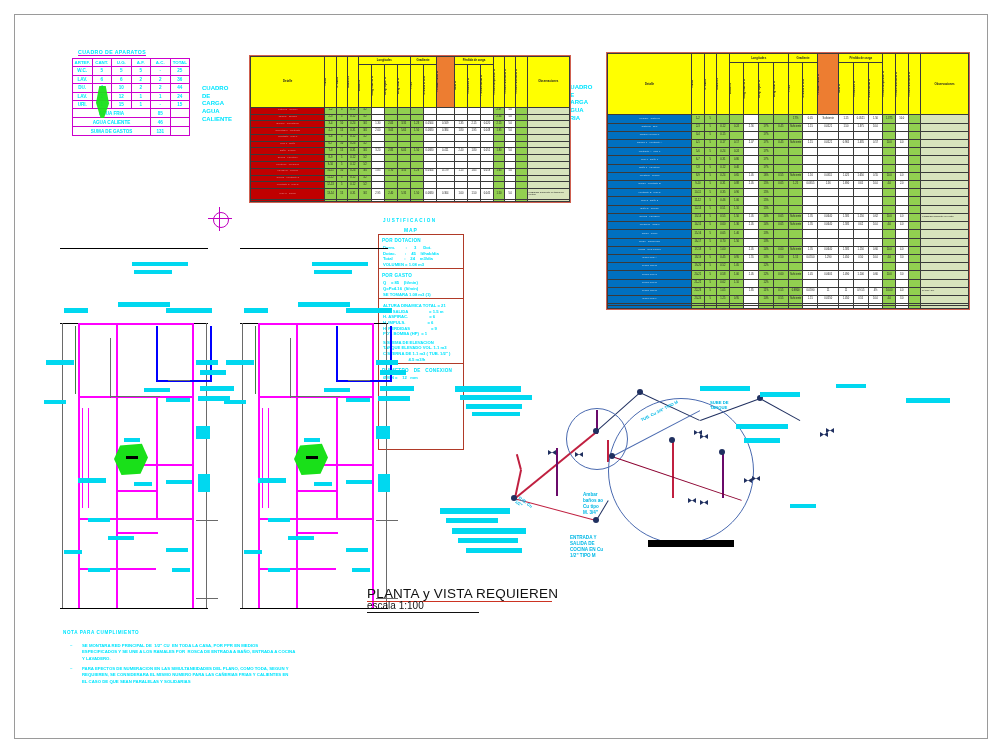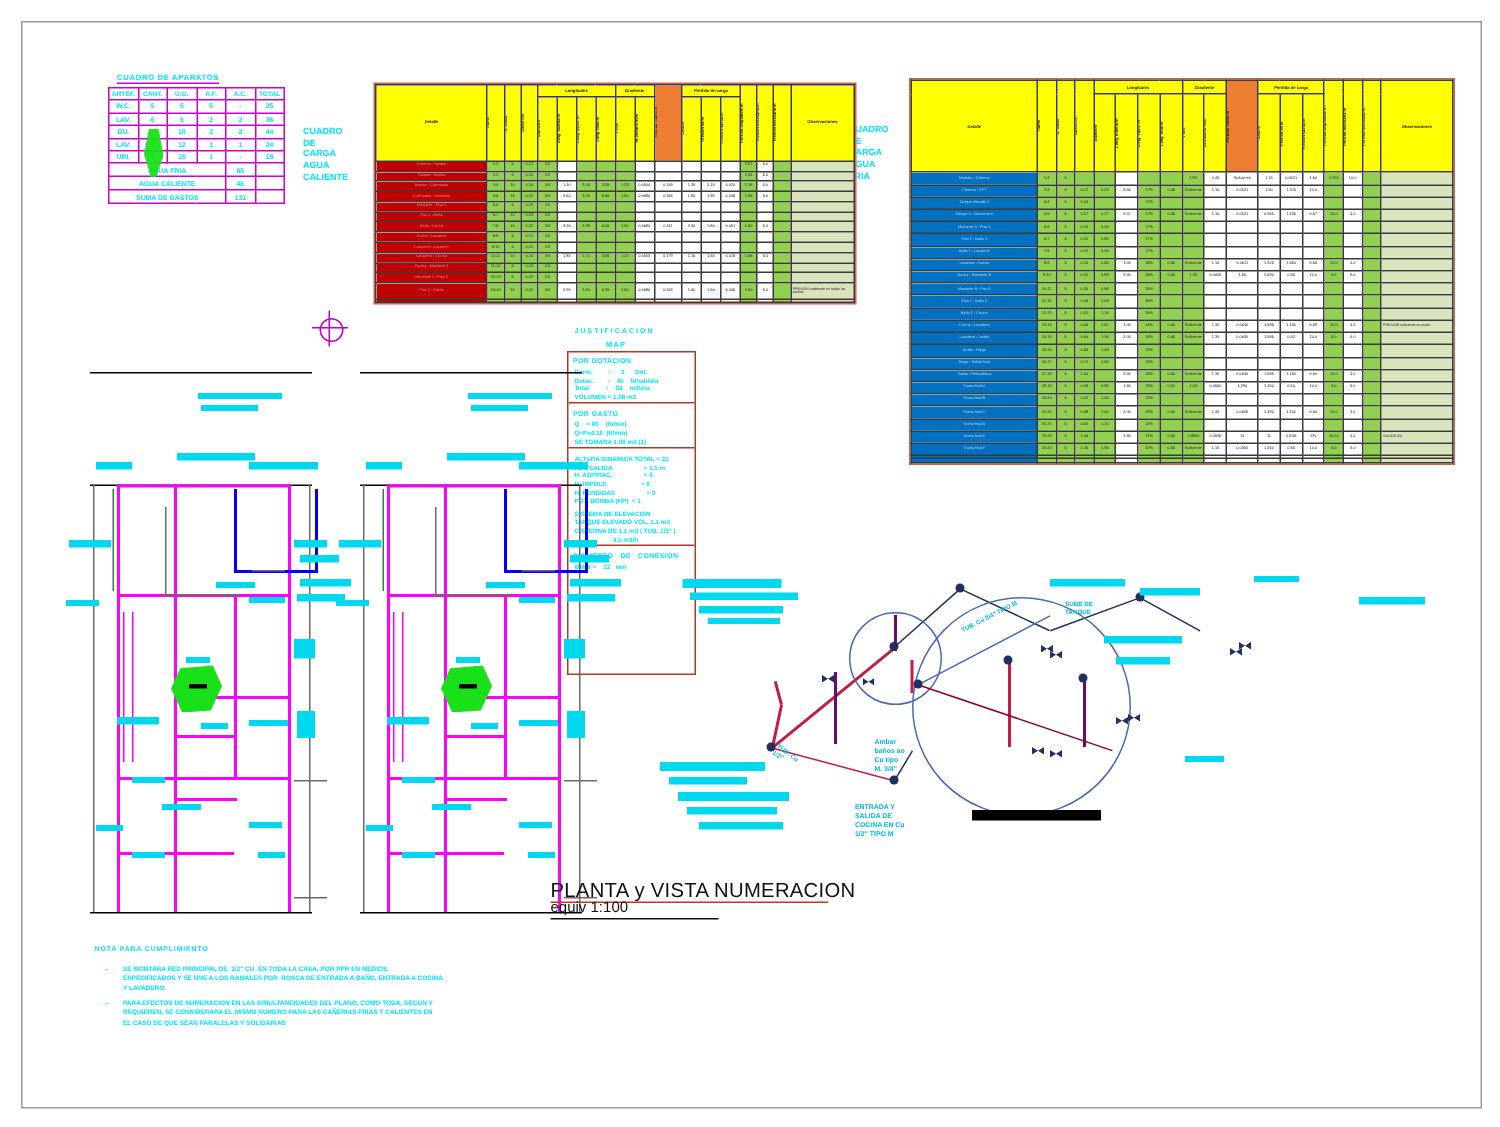--- a/index.html
+++ b/index.html
@@ -1276,23 +1276,23 @@
       <div class="cyanbar" style="left:466px;top:548px;width:56px;height:5px;"></div>
       <div class="cyanbar" style="left:700px;top:386px;width:50px;height:5px;"></div>
       <div class="cyanbar" style="left:760px;top:392px;width:40px;height:5px;"></div>
       <div class="cyanbar" style="left:736px;top:424px;width:52px;height:5px;"></div>
       <div class="cyanbar" style="left:744px;top:438px;width:36px;height:5px;"></div>
       <div class="cyanbar" style="left:906px;top:398px;width:44px;height:5px;"></div>
       <div class="cyanbar" style="left:790px;top:504px;width:26px;height:4px;"></div>
       <div class="cyanbar" style="left:836px;top:384px;width:30px;height:4px;"></div>
     </div>
 
-  <div class="ptitle">PLANTA y VISTA NUMERACION</div>
+  <div class="ptitle">PLANTA y VISTA REQUIEREN</div>
   <div class="predline"></div>
-  <div class="psub">equiv 1:100</div>
+  <div class="psub">escala 1:100</div>
   <div class="pblkline"></div>
 
   <div class="nota-h">NOTA      PARA CUMPLIMIENTO</div>
   <div id="nota-body">
       <div class="bul" style="left:70px;top:643px">–</div>
       <div class="bul" style="left:82px;top:643px">SE MONTARA RED PRINCIPAL DE  1/2" CU  EN TODA LA CASA, POR PPR EN MEDIOS
 ESPECIFICADOS Y SE UNE A LOS RAMALES POR  ROSCA DE ENTRADA A BAÑO, ENTRADA A COCINA
 Y LAVADERO.</div>
       <div class="bul" style="left:70px;top:665.8px">–</div>
       <div class="bul" style="left:82px;top:665.8px">PARA EFECTOS DE NUMERACION EN LAS SIMULTANEIDADES DEL PLANO, COMO TODA, SEGUN Y

